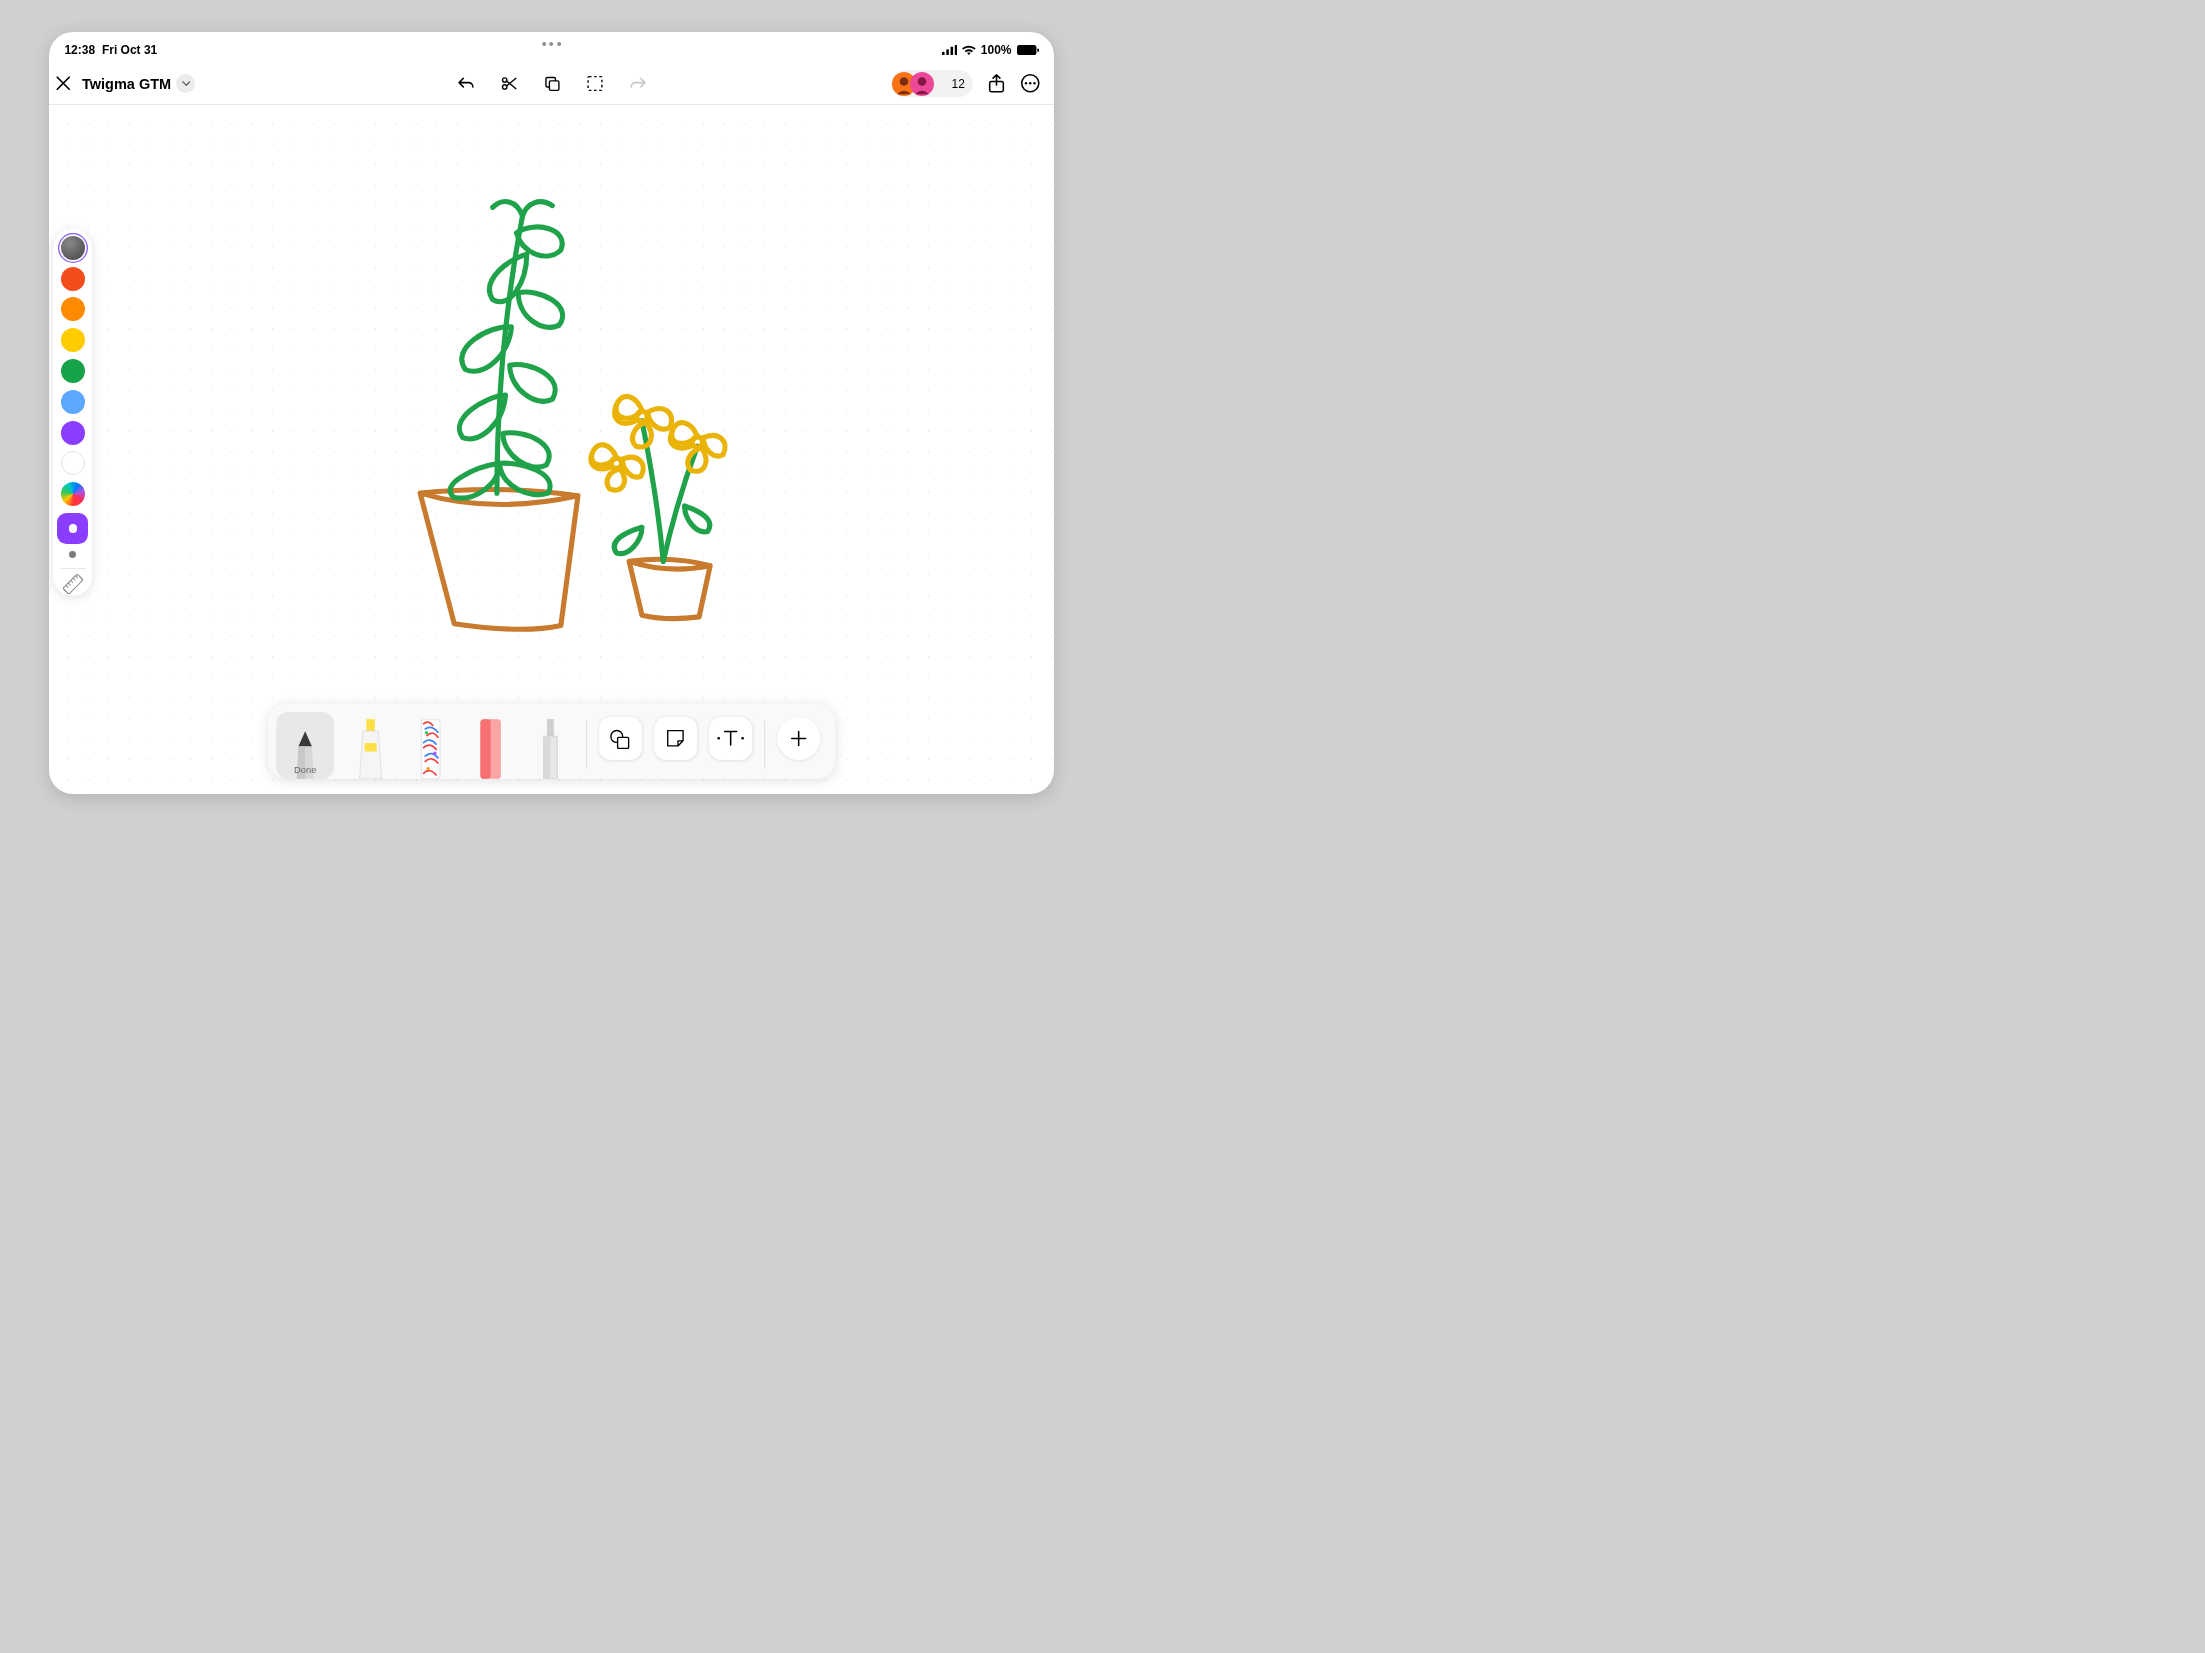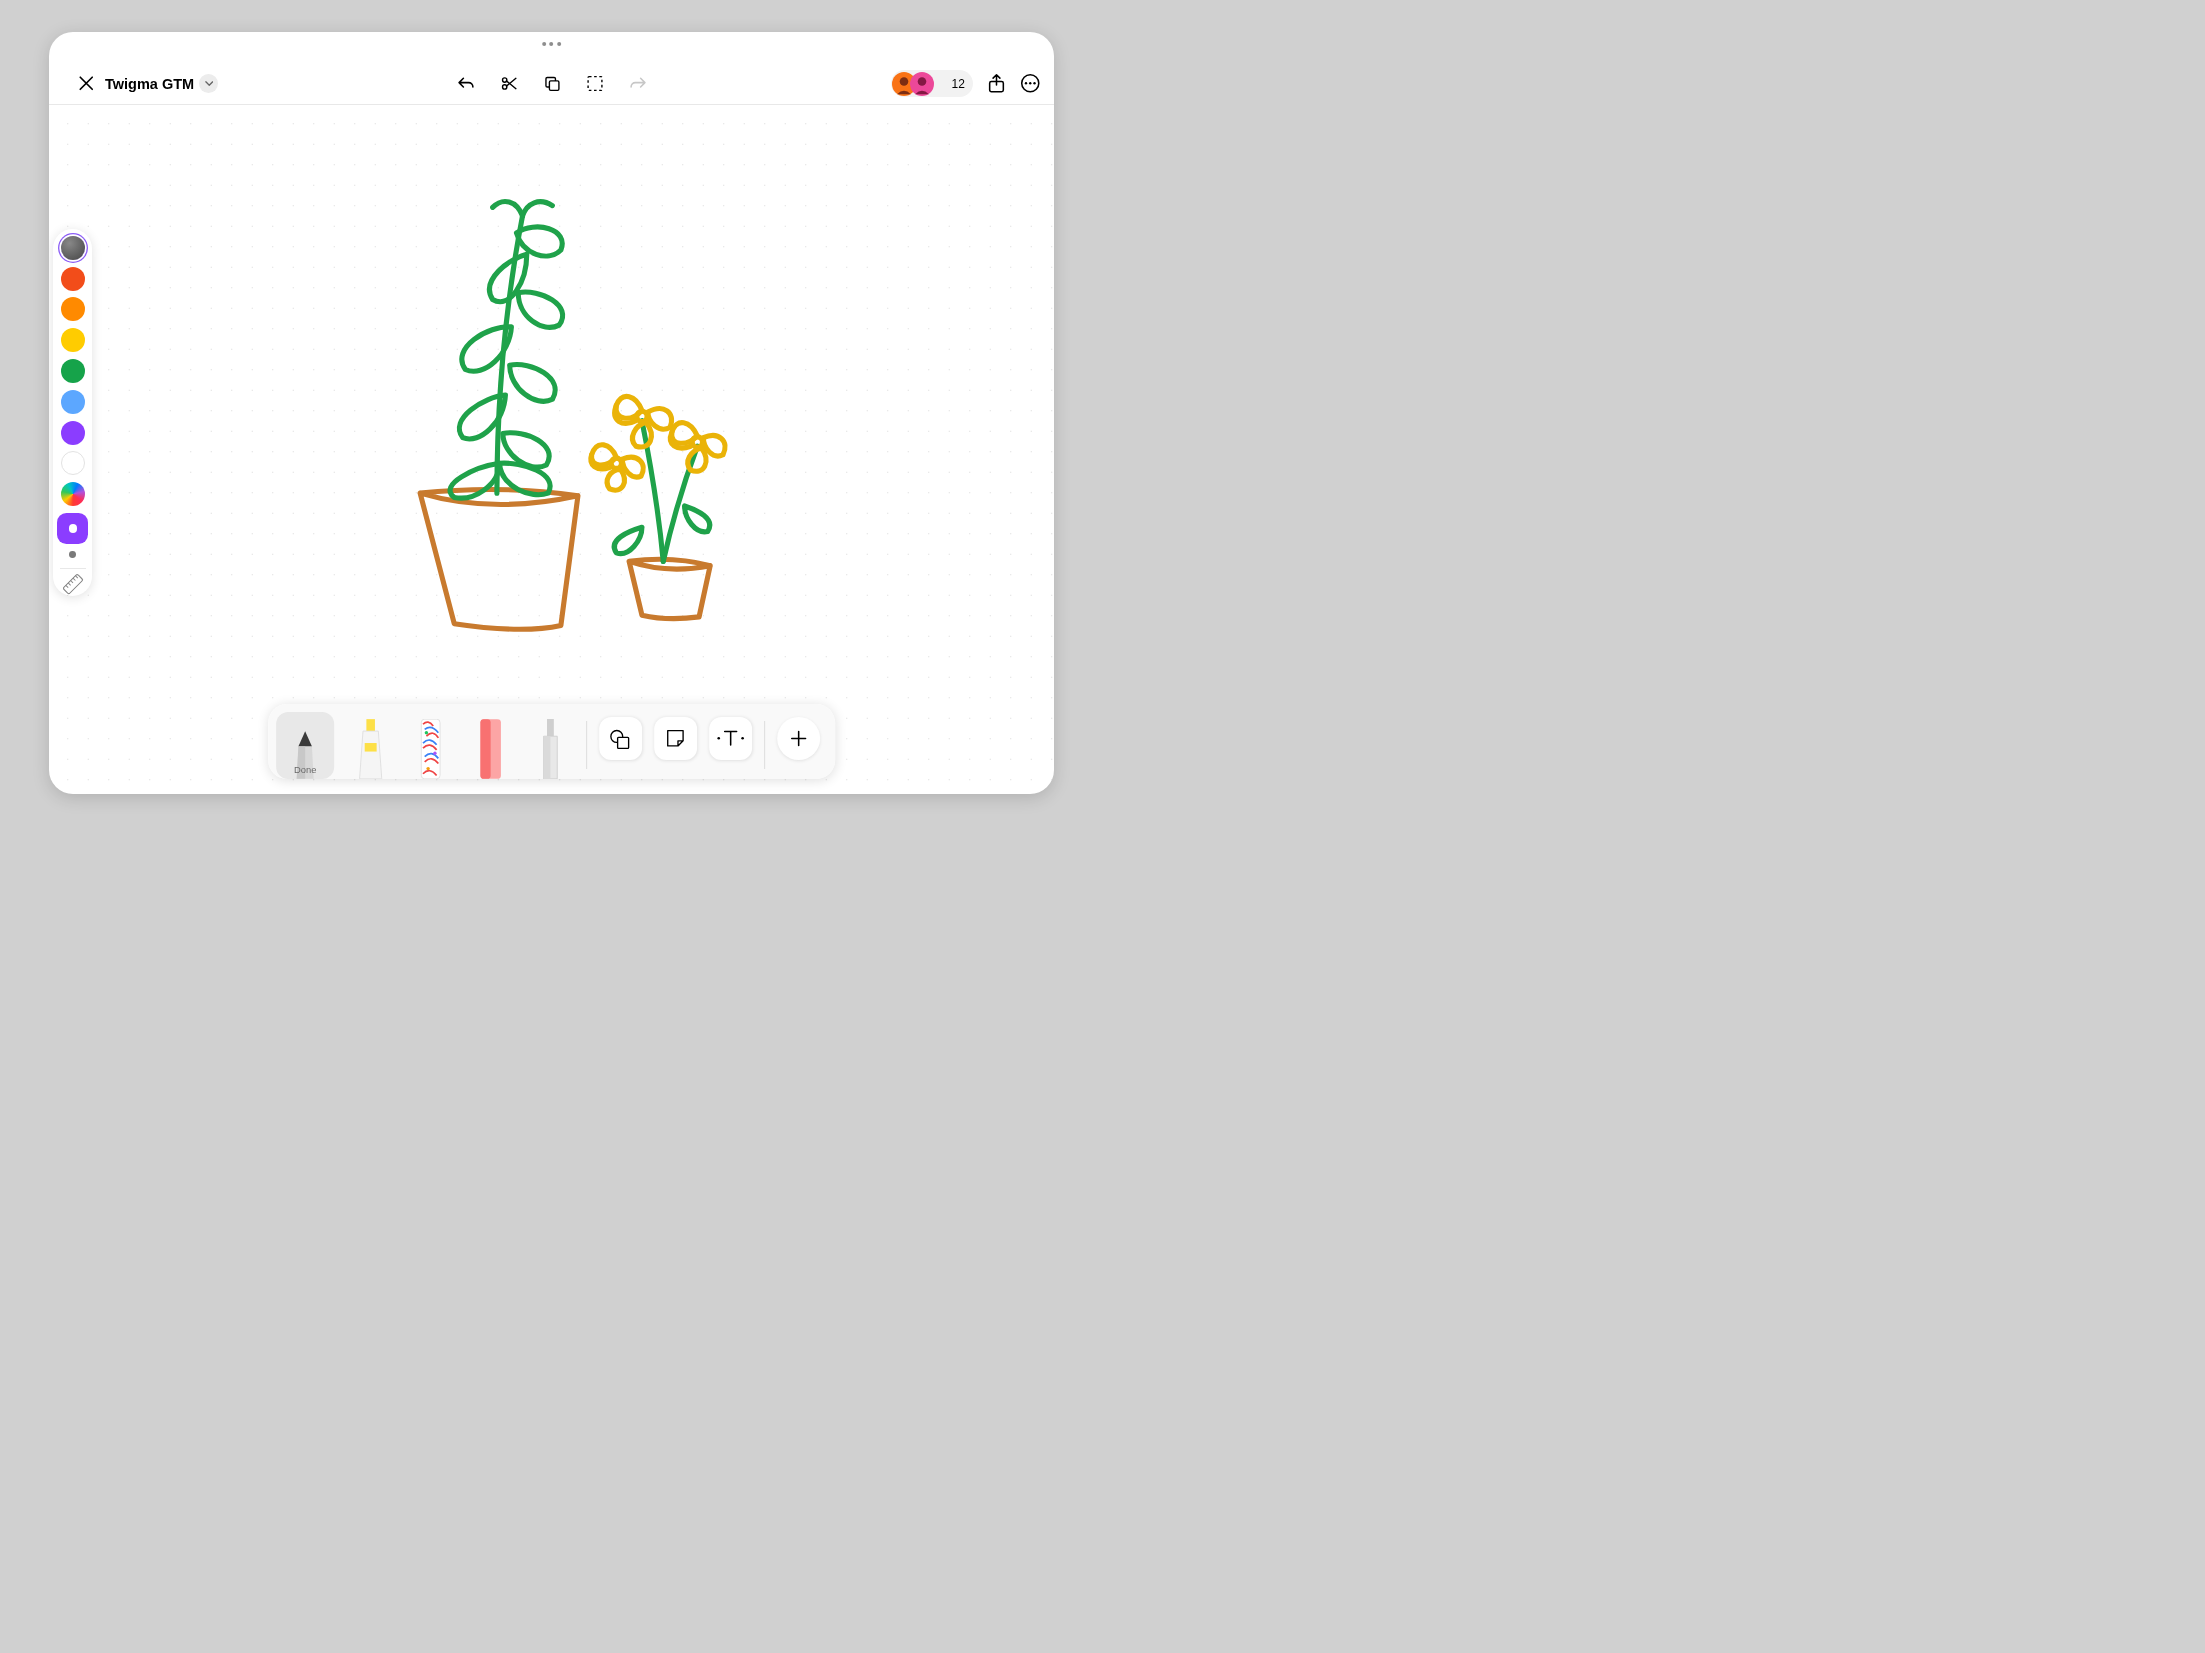--- a/index.html
+++ b/index.html
@@ -51,21 +51,21 @@
   }
 
   .top-bar {
     position:absolute;
     top:31px;
     left:0;
     right:0;
     height:41px;
     display:flex;
     align-items:center;
-    padding:0 27px;
+    padding:0 4px;
   }
   .close-x { width:20.5px; height:20.5px; }
   .doc-title {
     margin-left:8.5px;
     font-size:14.5px;
     font-weight:600;
     color:#000;
   }
   .chev-btn {
     margin-left:5.1px;
@@ -213,20 +213,42 @@
   .drawing-svg {
     position:absolute;
     top:0;left:0;
   }
 </style>
 </head>
 <body>
 
 <div class="device-frame">
 
+  <div class="status-bar">
+    <div class="status-left">
+      <span>12:38</span>
+      <span>Fri Oct 31</span>
+    </div>
+    <div class="status-right">
+      <svg width="15.4" height="10.2" viewBox="0 0 18 12">
+          <rect x="0" y="8" width="3" height="4" rx="1" fill="#000"></rect>
+          <rect x="5" y="5" width="3" height="7" rx="1" fill="#000"></rect>
+          <rect x="10" y="2" width="3" height="10" rx="1" fill="#000"></rect>
+          <rect x="15" y="0" width="3" height="12" rx="1" fill="#000"></rect>
+        </svg>
+      <svg width="13.7" height="10.2" viewBox="0 0 16 12">
+          <path d="M8 12 L10 9.5 C9 8.8 7 8.8 6 9.5 Z M3 7 C6 4.5 10 4.5 13 7 L11.5 8.5 C9.5 7 6.5 7 4.5 8.5 Z M0 4 C4.5 0 11.5 0 16 4 L14.5 5.5 C11 2.5 5 2.5 1.5 5.5 Z" fill="#000"></path>
+        </svg>
+      <span>100%</span>
+      <svg width="22" height="10.2" viewBox="0 0 26 12">
+          <rect x="0" y="0" width="23" height="12" rx="3" fill="#000"></rect>
+          <rect x="24" y="4" width="2" height="4" rx="1" fill="#000"></rect>
+        </svg>
+    </div>
+  </div>
 
   <div class="multitask-dots">
     <span></span>
       <span></span>
       <span></span>
   </div>
 
   <div class="top-bar">
     <div class="close-x">
       <svg width="20.5" height="20.5" viewBox="0 0 24 24">

